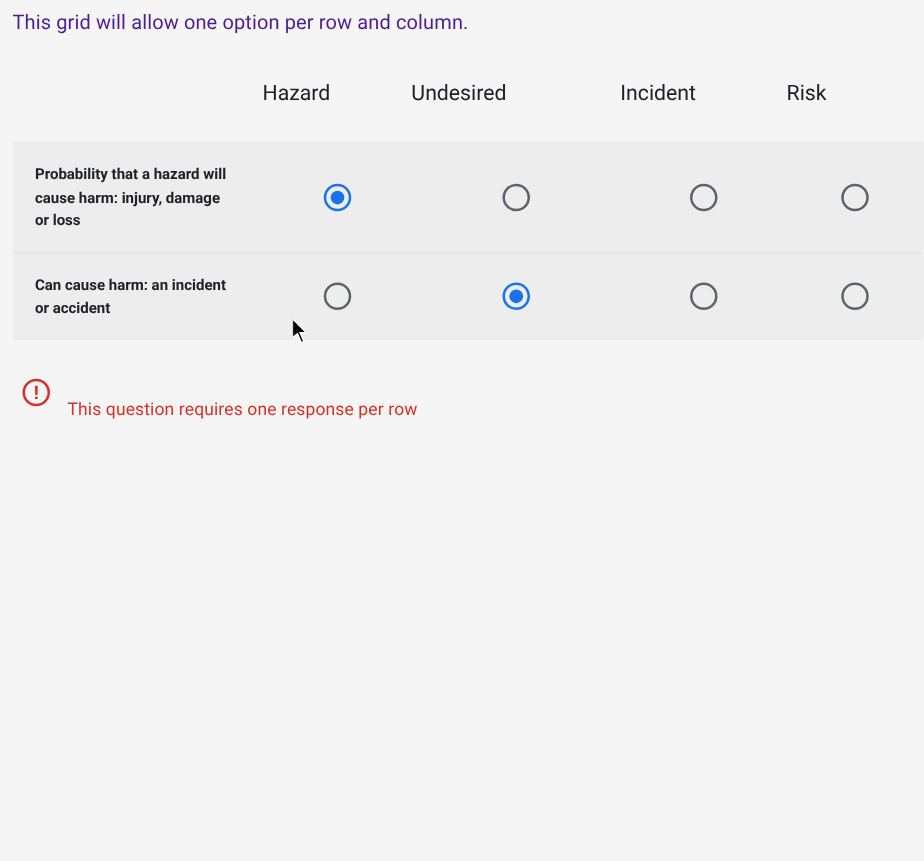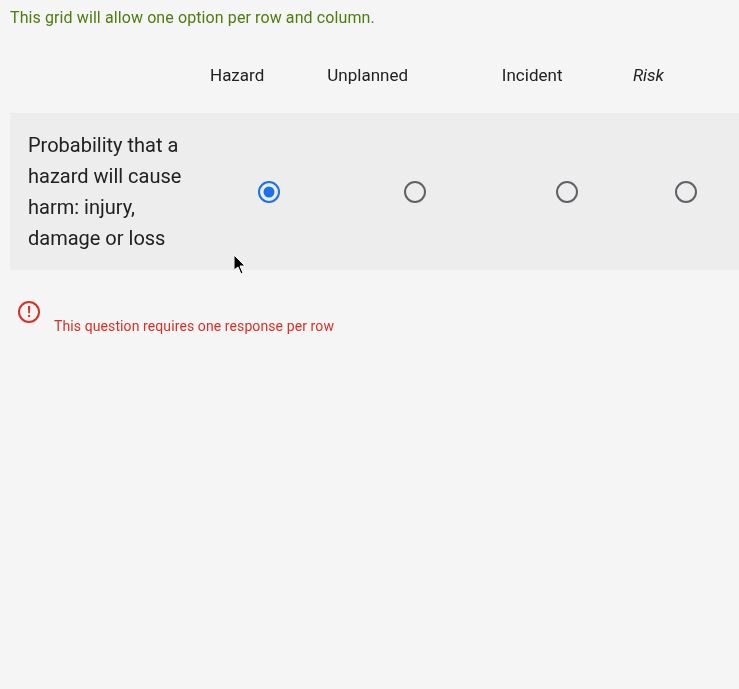--- a/index.html
+++ b/index.html
@@ -8,21 +8,21 @@
       background: #f5f5f5;
       width: 739px;
       height: 689px;
       overflow: hidden;
       color: #202124;
       position: relative;
     }
     .partial-text {
       padding: 8px 0 14px 10px;
       font-size: 16px;
-      color: #4d7c0f;
+      color: #4c1d95;
       letter-spacing: 0.1px;
     }
     .grid-wrapper {
       padding: 0 0 0 10px;
     }
     table.grid {
       width: 100%;
       border-collapse: collapse;
     }
     table.grid th, table.grid td {
@@ -30,26 +30,26 @@
       font-weight: 400;
       vertical-align: middle;
     }
     table.grid th.col-header {
       font-size: 17px;
       color: #202124;
       padding: 24px 0 28px 0;
     }
     table.grid th.row-header {
       text-align: left;
-      font-size: 20px;
+      font-size: 12px;
       color: #202124;
       padding: 16px 20px 16px 18px;
       line-height: 1.55;
       width: 200px;
-      font-weight: 400;
+      font-weight: 700;
     }
     tbody tr {
       border-top: 1px solid rgba(0,0,0,0.04);
     }
     tbody tr.odd { background: rgba(0,0,0,0.03); }
     tbody tr.even { background: rgba(255,255,255,0.35); }
     td.radio-cell {
       padding: 0;
       height: 100%;
     }
@@ -69,21 +69,21 @@
     .radio.selected::after {
       content: "";
       position: absolute;
       left: 50%; top: 50%;
       transform: translate(-50%, -50%);
       width: 11px; height: 11px;
       border-radius: 50%;
       background: #1a73e8;
     }
     th.corner { width: 200px; }
-    th.col-risk { padding-right: 18px !important; font-style: italic; }
+    th.col-risk { padding-right: 18px !important; }
     .error-row {
       display: flex;
       align-items: center;
       gap: 14px;
       padding: 20px 0 0 18px;
       color: #d93025;
       font-size: 14px;
     }
     .error-icon {
       width: 22px; height: 22px;
@@ -114,33 +114,48 @@
 <body>
 
 <div class="partial-text">This grid will allow one option per row and column.</div>
 
 <div class="grid-wrapper">
   <table class="grid">
     <thead>
       <tr>
         <th class="corner"></th>
         <th class="col-header">Hazard</th>
-        <th class="col-header">Unplanned</th>
+        <th class="col-header">Undesired</th>
         <th class="col-header">Incident</th>
         <th class="col-header col-risk">Risk</th>
       </tr>
     </thead>
     <tbody>
         <tr class="odd">
           <th class="row-header">Probability that a hazard will cause harm: injury, damage or loss</th>
           <td class="radio-cell">
             <div class="radio selected" role="radio" aria-checked="true"></div>
           </td>
           <td class="radio-cell">
             <div class="radio" role="radio" aria-checked="false"></div>
+          </td>
+          <td class="radio-cell">
+            <div class="radio" role="radio" aria-checked="false"></div>
+          </td>
+          <td class="radio-cell">
+            <div class="radio" role="radio" aria-checked="false"></div>
+          </td>
+        </tr>
+        <tr class="odd">
+          <th class="row-header">Can cause harm: an incident or accident</th>
+          <td class="radio-cell">
+            <div class="radio" role="radio" aria-checked="false"></div>
+          </td>
+          <td class="radio-cell">
+            <div class="radio selected" role="radio" aria-checked="true"></div>
           </td>
           <td class="radio-cell">
             <div class="radio" role="radio" aria-checked="false"></div>
           </td>
           <td class="radio-cell">
             <div class="radio" role="radio" aria-checked="false"></div>
           </td>
         </tr>
       </tbody>
   </table>

